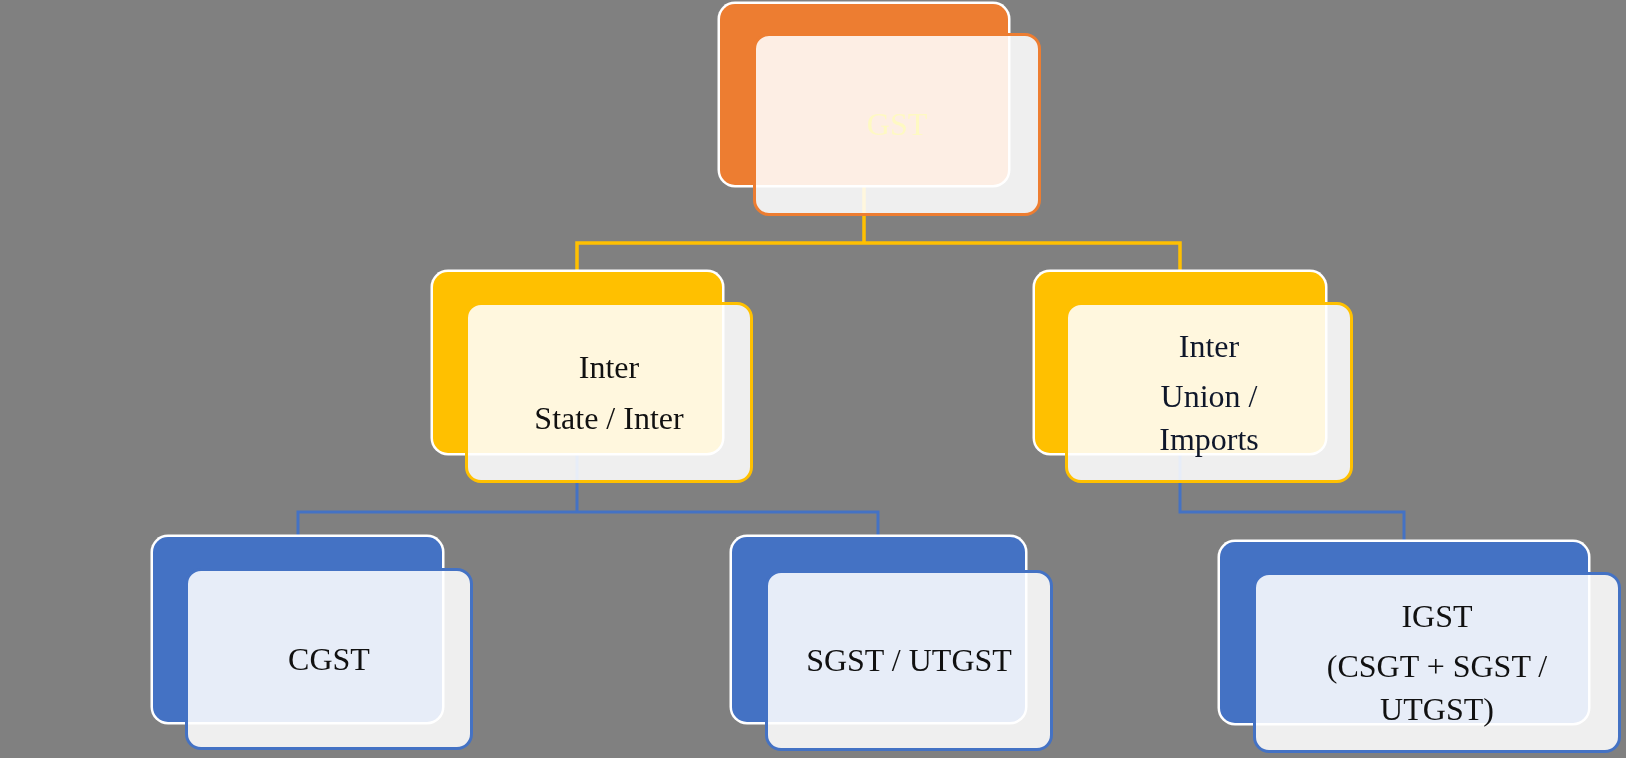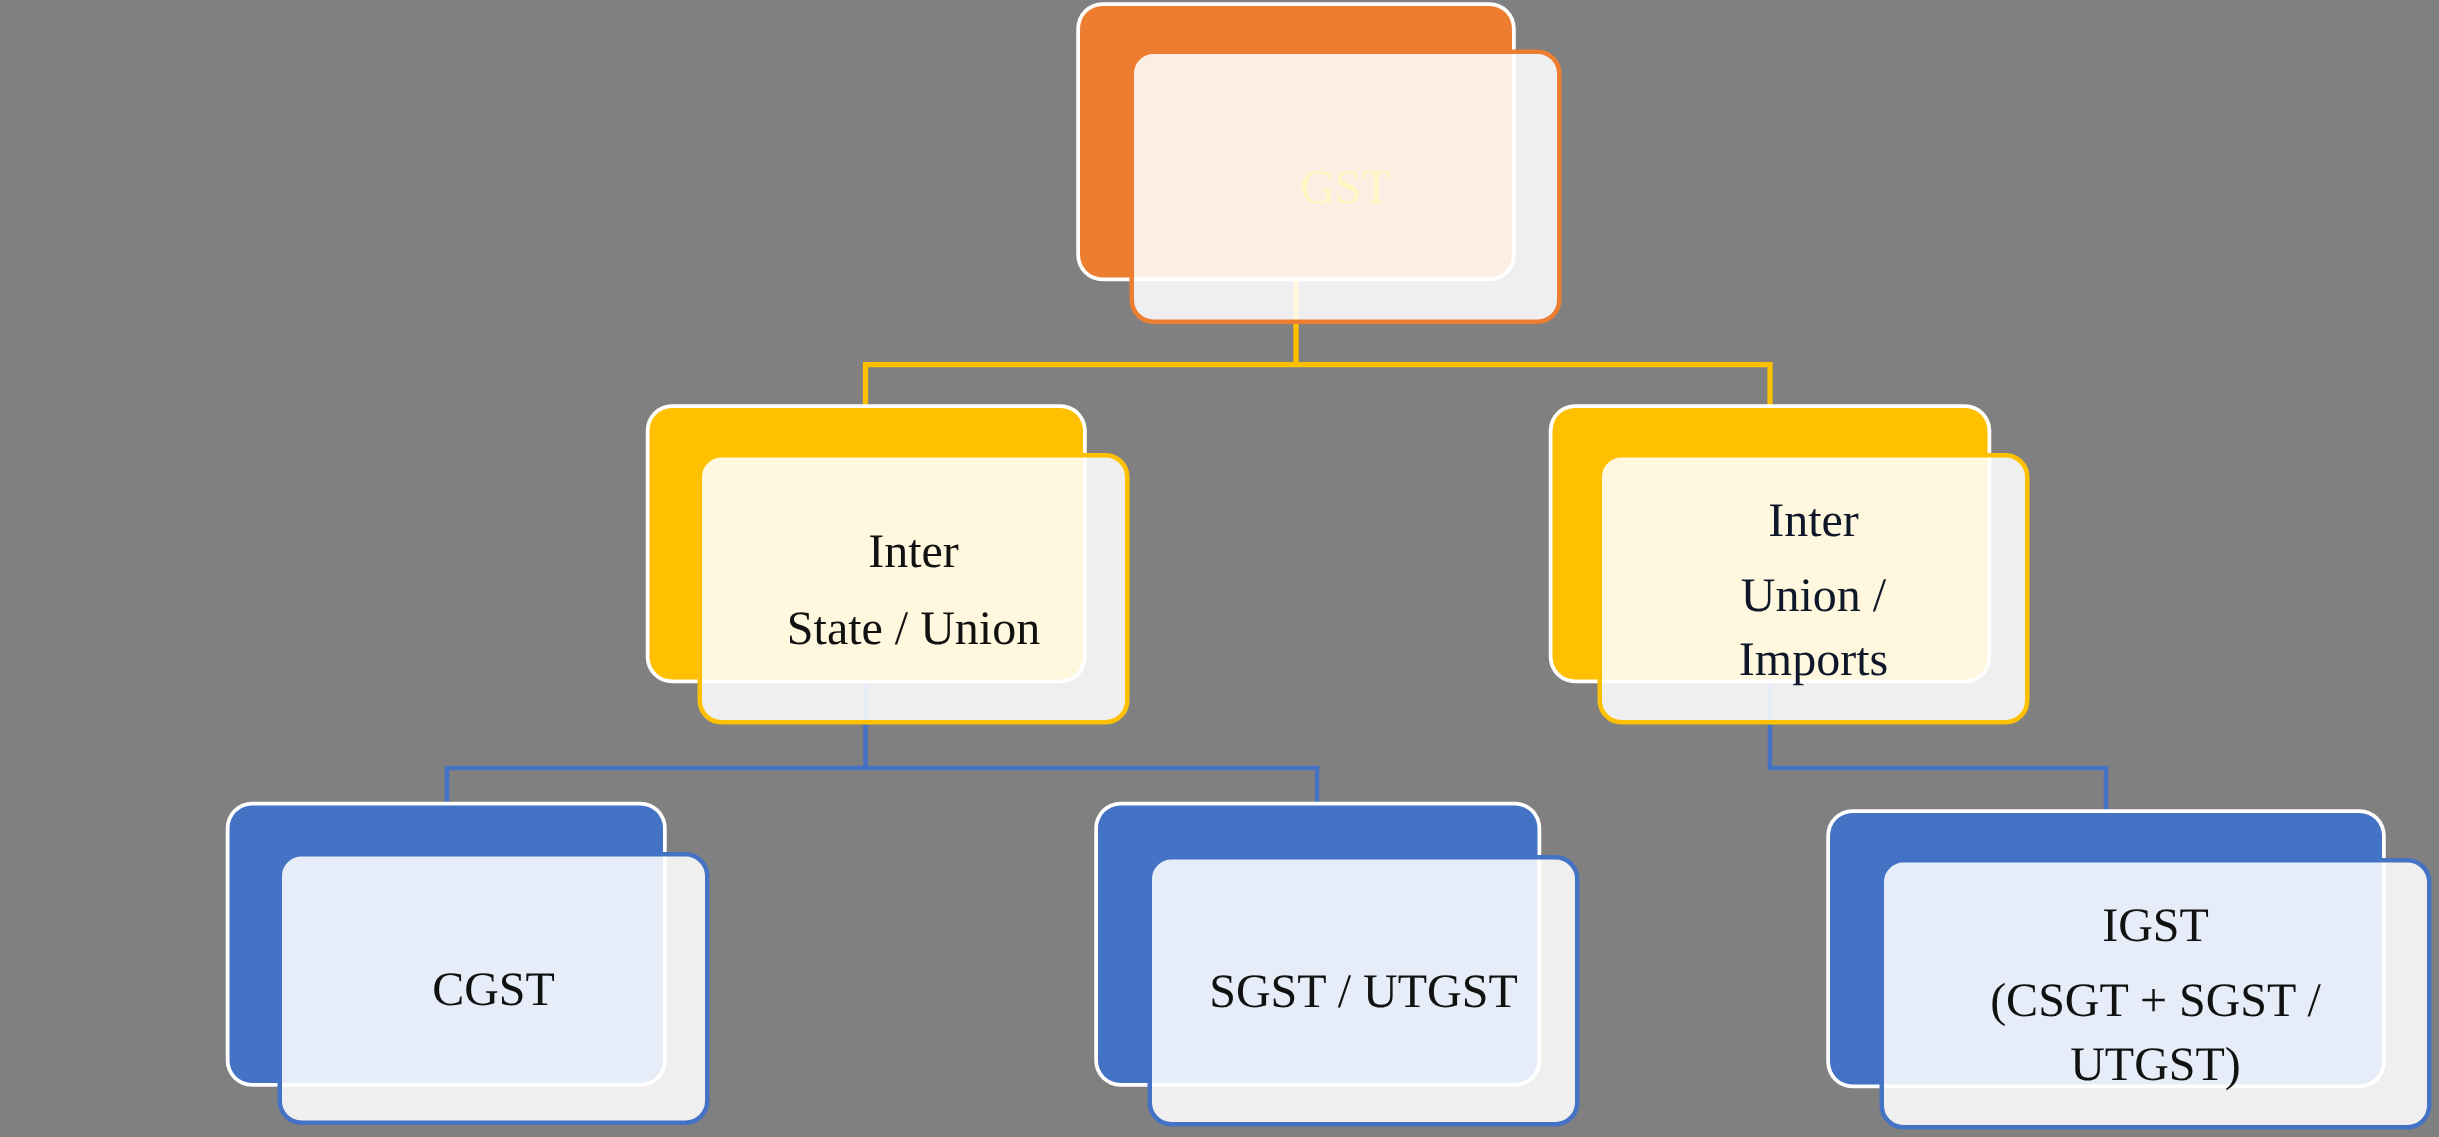--- a/index.html
+++ b/index.html
@@ -95,21 +95,21 @@
   </div>
 
   <div class="node node-intra" style="--accent: #FFC000;">
     <div class="back-card"></div>
     <div class="front-card">
       <div class="node-label" style="color: rgb(17, 17, 17);">
           <p>
             <span class="tline">Inter</span>
           </p>
           <p>
-            <span class="tline">State / Union</span>
+            <span class="tline">State / Inter</span>
           </p>
         </div>
     </div>
   </div>
 
   <div class="node node-inter" style="--accent: #FFC000;">
     <div class="back-card"></div>
     <div class="front-card">
       <div class="node-label" style="color: #0f172a;">
           <p>

